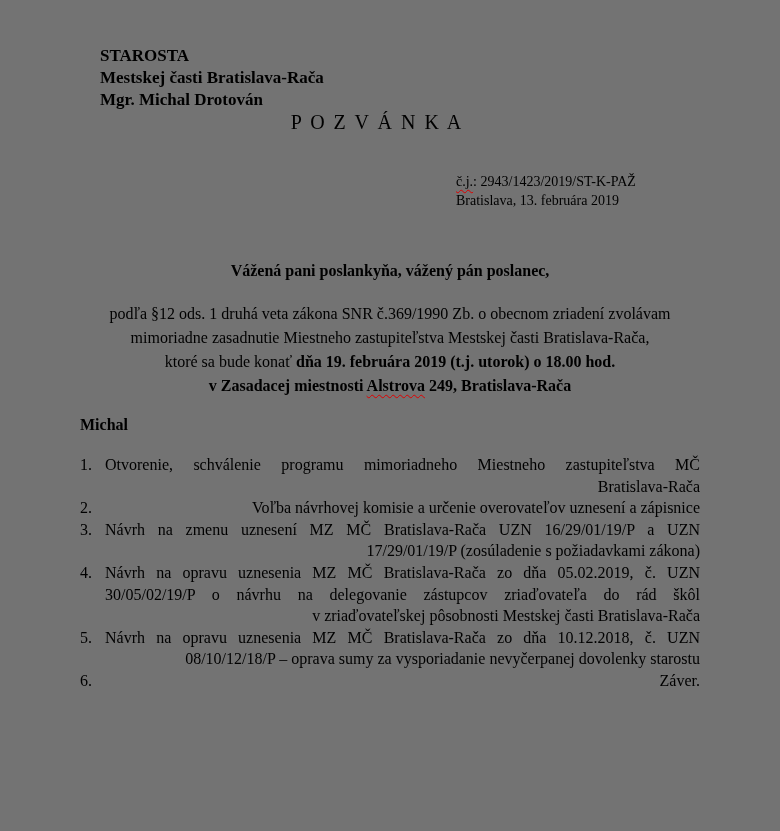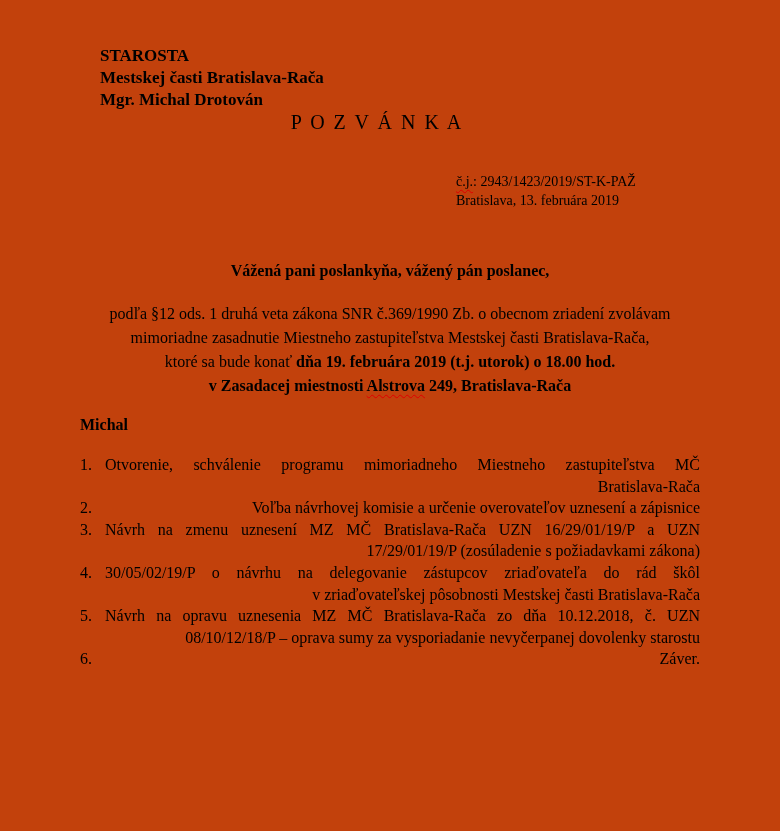--- a/index.html
+++ b/index.html
@@ -1,20 +1,20 @@
 <!DOCTYPE html>
 <html><head>
 <meta charset="utf-8">
 <style>
   html, body { margin: 0; padding: 0; background: #ffffff; }
   .page {
     position: relative;
     width: 780px;
     height: 831px;
-    background: #c2410c;
+    background: #737373;
     color: #000000;
     font-family: "Liberation Serif", "DejaVu Serif", serif;
     font-size: 16px;
     overflow: hidden;
   }
   .letterhead {
     padding-top: 45px;
     margin-left: 100px;
     font-weight: bold;
     font-size: 17px;
@@ -115,20 +115,21 @@
       <span class="num">3.</span>
       <div class="txt">
         <div class="jl">Návrh na zmenu uznesení MZ MČ Bratislava-Rača UZN 16/29/01/19/P a UZN</div>
         <div class="ll">17/29/01/19/P (zosúladenie s požiadavkami zákona)</div>
       </div>
     </div>
 
     <div class="item">
       <span class="num">4.</span>
       <div class="txt">
+        <div class="jl">Návrh na opravu uznesenia MZ MČ Bratislava-Rača zo dňa 05.02.2019, č. UZN</div>
         <div class="jl">30/05/02/19/P o návrhu na delegovanie zástupcov zriaďovateľa do rád škôl</div>
         <div class="ll">v zriaďovateľskej pôsobnosti Mestskej časti Bratislava-Rača</div>
       </div>
     </div>
 
     <div class="item">
       <span class="num">5.</span>
       <div class="txt">
         <div class="jl">Návrh na opravu uznesenia MZ MČ Bratislava-Rača zo dňa 10.12.2018, č. UZN</div>
         <div class="ll">08/10/12/18/P – oprava sumy za vysporiadanie nevyčerpanej dovolenky starostu</div>

